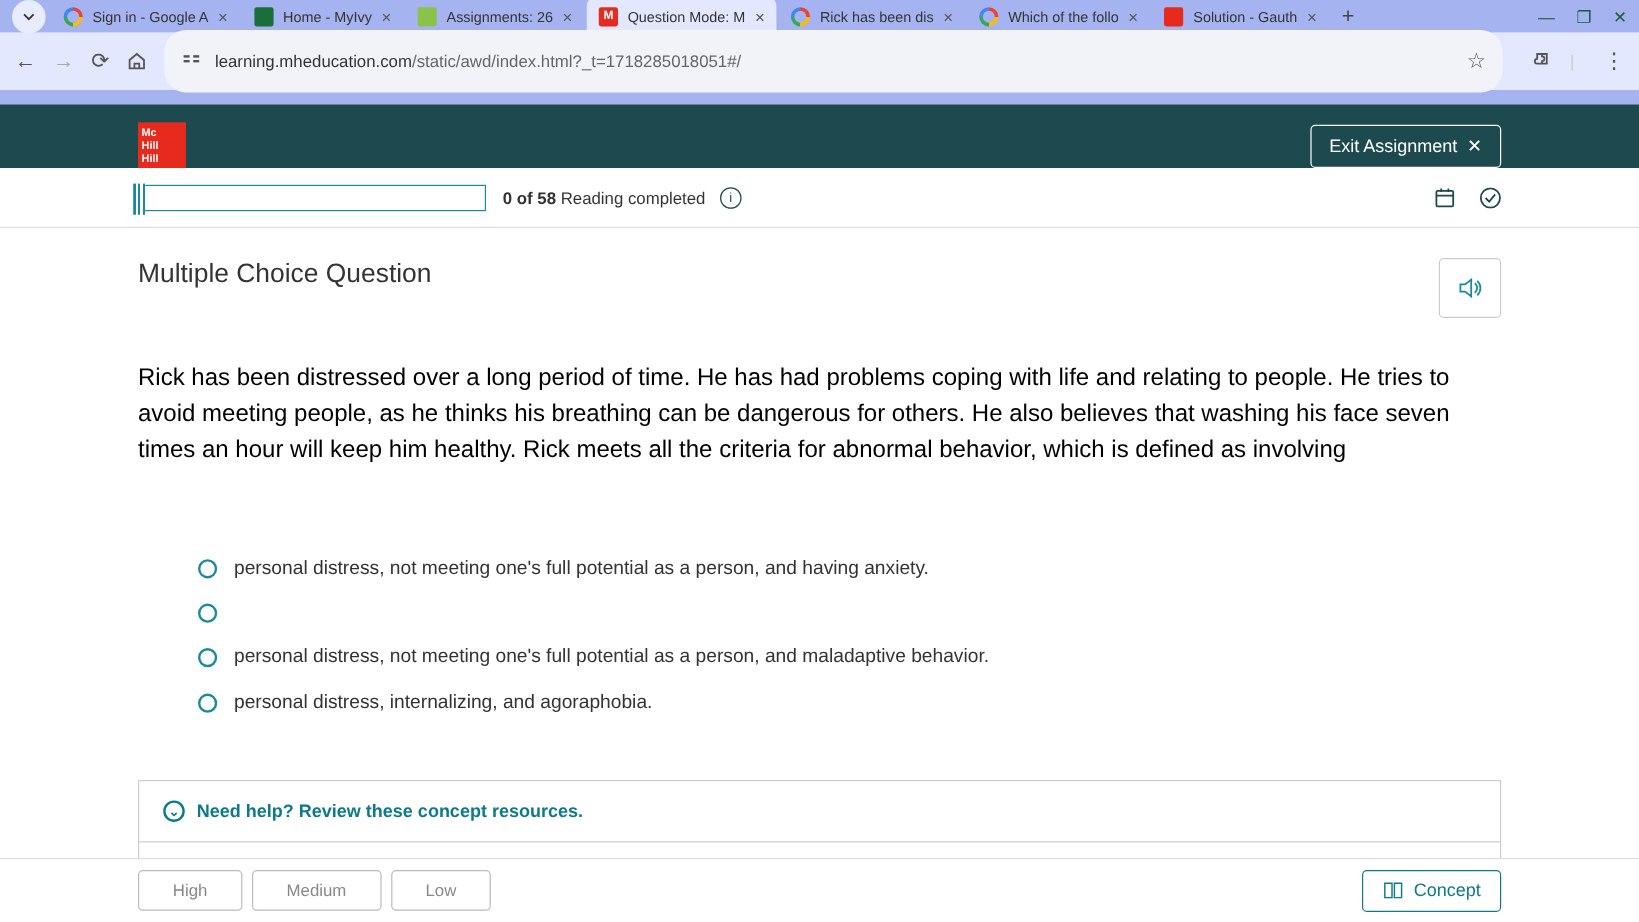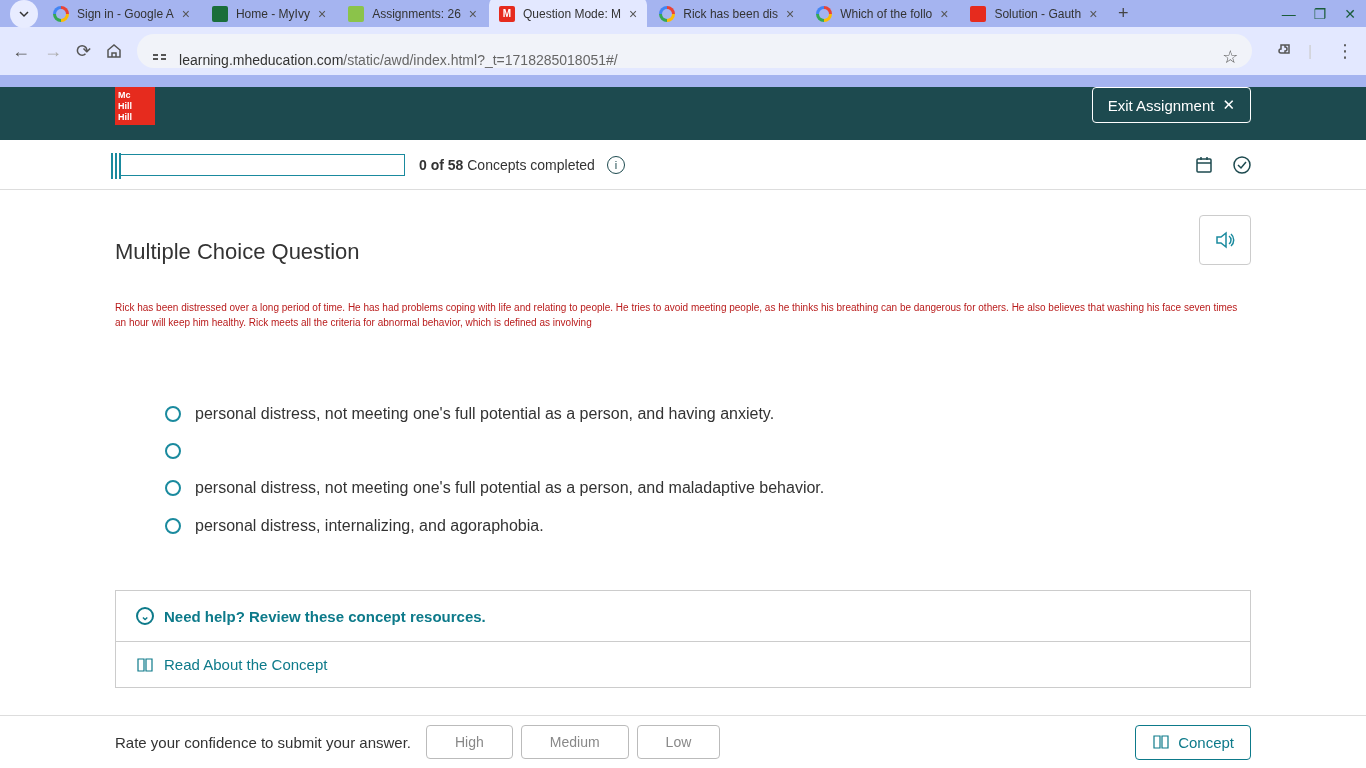--- a/index.html
+++ b/index.html
@@ -14,47 +14,47 @@
 .tab-favicon { width: 16px; height: 16px; margin-right: 8px; flex-shrink: 0; border-radius: 2px; }
 .tab-title { white-space: nowrap; overflow: hidden; text-overflow: ellipsis; flex: 1; }
 .tab-close { margin-left: 8px; font-size: 14px; color: #555; cursor: pointer; }
 .new-tab { width: 28px; height: 28px; display: flex; align-items: center; justify-content: center; color: #444; cursor: pointer; font-size: 18px; }
 .window-controls { margin-left: auto; display: flex; gap: 18px; color: #1a5c3a; }
 .window-controls span { cursor: pointer; }
 
 .address-row { height: 48px; background: #e3e8ff; display: flex; align-items: center; padding: 0 12px; gap: 14px; }
 .nav-btn { font-size: 18px; color: #555; cursor: pointer; }
 .nav-btn.disabled { color: #aaa; }
-.address-bar { flex: 1; height: 34px; background: #f1f3f9; border-radius: 18px; display: flex; align-items: flex-end; padding: 0 14px; font-size: 14px; color: #333; }
+.address-bar { flex: 1; height: 52px; background: #f1f3f9; border-radius: 18px; display: flex; align-items: center; padding: 0 14px; font-size: 14px; color: #333; }
 .site-icon { margin-right: 10px; color: #555; }
 .url-dark { color: #333; }
 .url-light { color: #666; }
 .addr-icon { margin-left: 10px; color: #555; cursor: pointer; font-size: 18px; }
 
 
-.app-header { background: #1d4a4f; height: 53px; display: flex; align-items: flex-start; padding: 0 115px; }
+.app-header { background: #1d4a4f; height: 53px; display: flex; align-items: flex-end; padding: 0 115px; }
 .logo { width: 40px; height: 38px; background: #e62b1e; color: #fff; font-size: 9px; font-weight: bold; line-height: 11px; padding: 3px; }
 .exit-btn { margin-left: auto; border: 1px solid #fff; color: #fff; padding: 8px 15px; border-radius: 4px; display: flex; align-items: center; gap: 8px; cursor: pointer; font-size: 15px; }
 
 
 .progress-row { height: 50px; border-bottom: 1px solid #ddd; display: flex; align-items: center; padding: 0 115px; }
 .prog-bar-outer { width: 290px; height: 22px; border: 1px solid #1a8a9e; position: relative; }
 .prog-bar-left { position: absolute; left: -5px; top: -2px; width: 10px; height: 26px; background: repeating-linear-gradient(90deg, #1a8a9e 0 2px, #fff 2px 4px); }
 .progress-text { margin-left: 14px; font-size: 14px; }
 .progress-text b { font-weight: bold; }
 .info-icon { margin-left: 12px; width: 18px; height: 18px; border: 1.5px solid #1d4a4f; border-radius: 50%; display: inline-flex; align-items: center; justify-content: center; font-size: 11px; color: #1d4a4f; cursor: pointer; }
 .prog-right { margin-left: auto; display: flex; gap: 20px; }
 .prog-right-icon { width: 18px; height: 18px; color: #1d4a4f; cursor: pointer; }
 
 
 .content { padding: 25px 115px 0; height: 525px; overflow-y: auto; }
-.q-header { display: flex; align-items: flex-end; }
+.q-header { display: flex; align-items: flex-start; }
 .q-title { font-size: 22px; font-weight: 500; color: #333; }
 .audio-btn { margin-left: auto; width: 52px; height: 50px; border: 1px solid #ccc; border-radius: 4px; display: flex; align-items: center; justify-content: center; cursor: pointer; color: #1a8a9e; }
-.q-text { margin-top: 35px; font-size: 10px; line-height: 1.5; color: #b91c1c; }
+.q-text { margin-top: 35px; font-size: 20px; line-height: 1.5; color: #000000; }
 .options { margin-top: 75px; margin-left: 50px; }
 .option { display: flex; align-items: center; margin-bottom: 20px; cursor: pointer; text-align: center; }
 .radio { width: 16px; height: 16px; border: 2px solid #1a8a9e; border-radius: 50%; margin-right: 14px; flex-shrink: 0; }
 .option-text { font-size: 16px; color: #333; }
 .help-panel { margin-top: 55px; border: 1px solid #ccc; }
 .help-header { padding: 16px 20px; display: flex; align-items: center; gap: 10px; color: #0d7a8a; font-weight: bold; font-size: 15px; border-bottom: 1px solid #ccc; cursor: pointer; }
 .chev-circle { width: 18px; height: 18px; border: 2px solid #0d7a8a; border-radius: 50%; display: inline-flex; align-items: center; justify-content: center; font-size: 11px; }
 .read-about { padding: 14px 20px; color: #0d7a8a; font-size: 15px; display: flex; align-items: flex-end; gap: 10px; cursor: pointer; }
 
 
@@ -160,21 +160,21 @@
     <span>Exit Assignment</span>
     <span>✕</span>
   </div>
 </div>
 
 <div class="progress-row">
   <div class="prog-bar-outer">
     <div class="prog-bar-left"></div>
   </div>
   <div class="progress-text">
-    <b>0 of 58</b><span> Concepts completed</span>
+    <b>0 of 58</b><span> Reading completed</span>
   </div>
   <span class="info-icon">i</span>
   <div class="prog-right">
     <span class="prog-right-icon">
       <svg width="18" height="18" viewBox="0 0 18 18">
           <rect x="2" y="3" width="14" height="13" rx="1" stroke="#1d4a4f" stroke-width="1.5" fill="none"></rect>
           <line x1="2" y1="7" x2="16" y2="7" stroke="#1d4a4f" stroke-width="1.5"></line>
           <line x1="6" y1="1" x2="6" y2="4" stroke="#1d4a4f" stroke-width="1.5"></line>
           <line x1="12" y1="1" x2="12" y2="4" stroke="#1d4a4f" stroke-width="1.5"></line>
         </svg>
@@ -223,21 +223,20 @@
     <div class="read-about">
       <svg width="18" height="16" viewBox="0 0 18 16">
           <path d="M2 2h6v12H2z M10 2h6v12h-6z M8 2v12 M10 2v12" stroke="#0d7a8a" stroke-width="1.2" fill="none"></path>
         </svg>
       <span>Read About the Concept</span>
     </div>
   </div>
 </div>
 
 <div class="footer">
-  <span class="conf-label">Rate your confidence to submit your answer.</span>
   <span class="conf-btn">High</span>
   <span class="conf-btn">Medium</span>
   <span class="conf-btn">Low</span>
   <div class="reading-btn">
     <svg width="18" height="16" viewBox="0 0 18 16">
         <path d="M2 2h6v12H2z M10 2h6v12h-6z M8 2v12 M10 2v12" stroke="#0d7a8a" stroke-width="1.2" fill="none"></path>
       </svg>
     <span>Concept</span>
   </div>
 </div>

